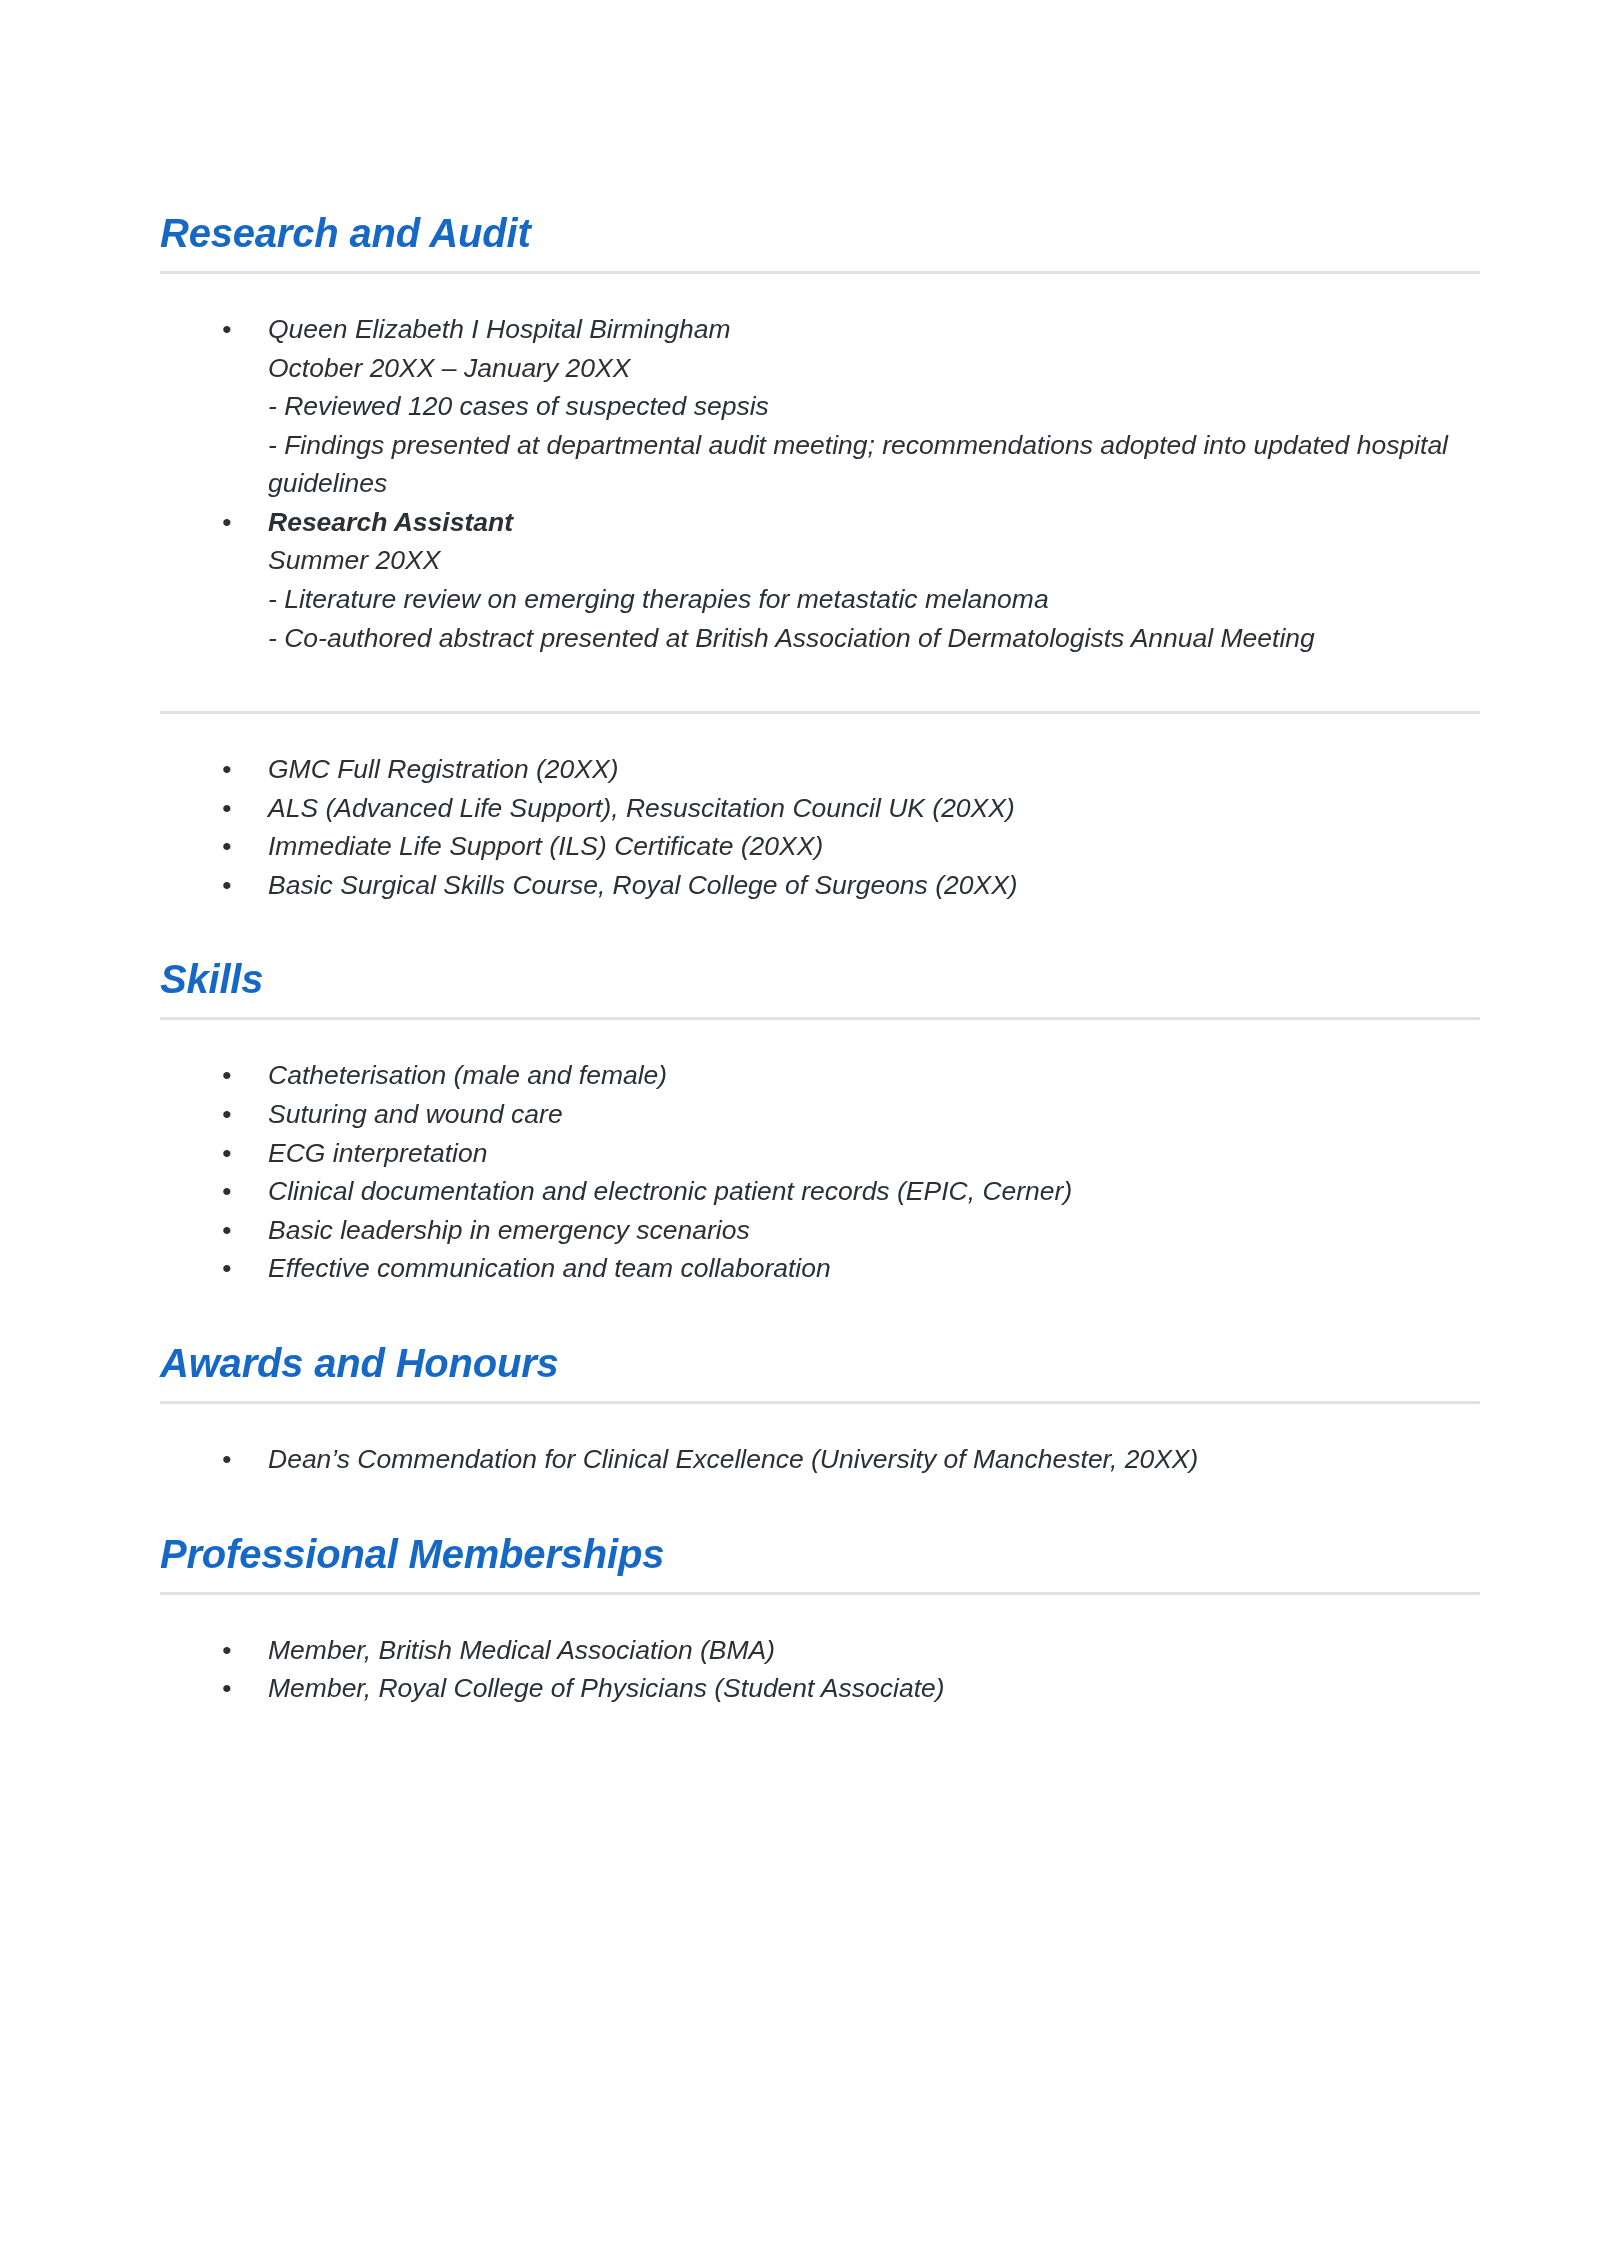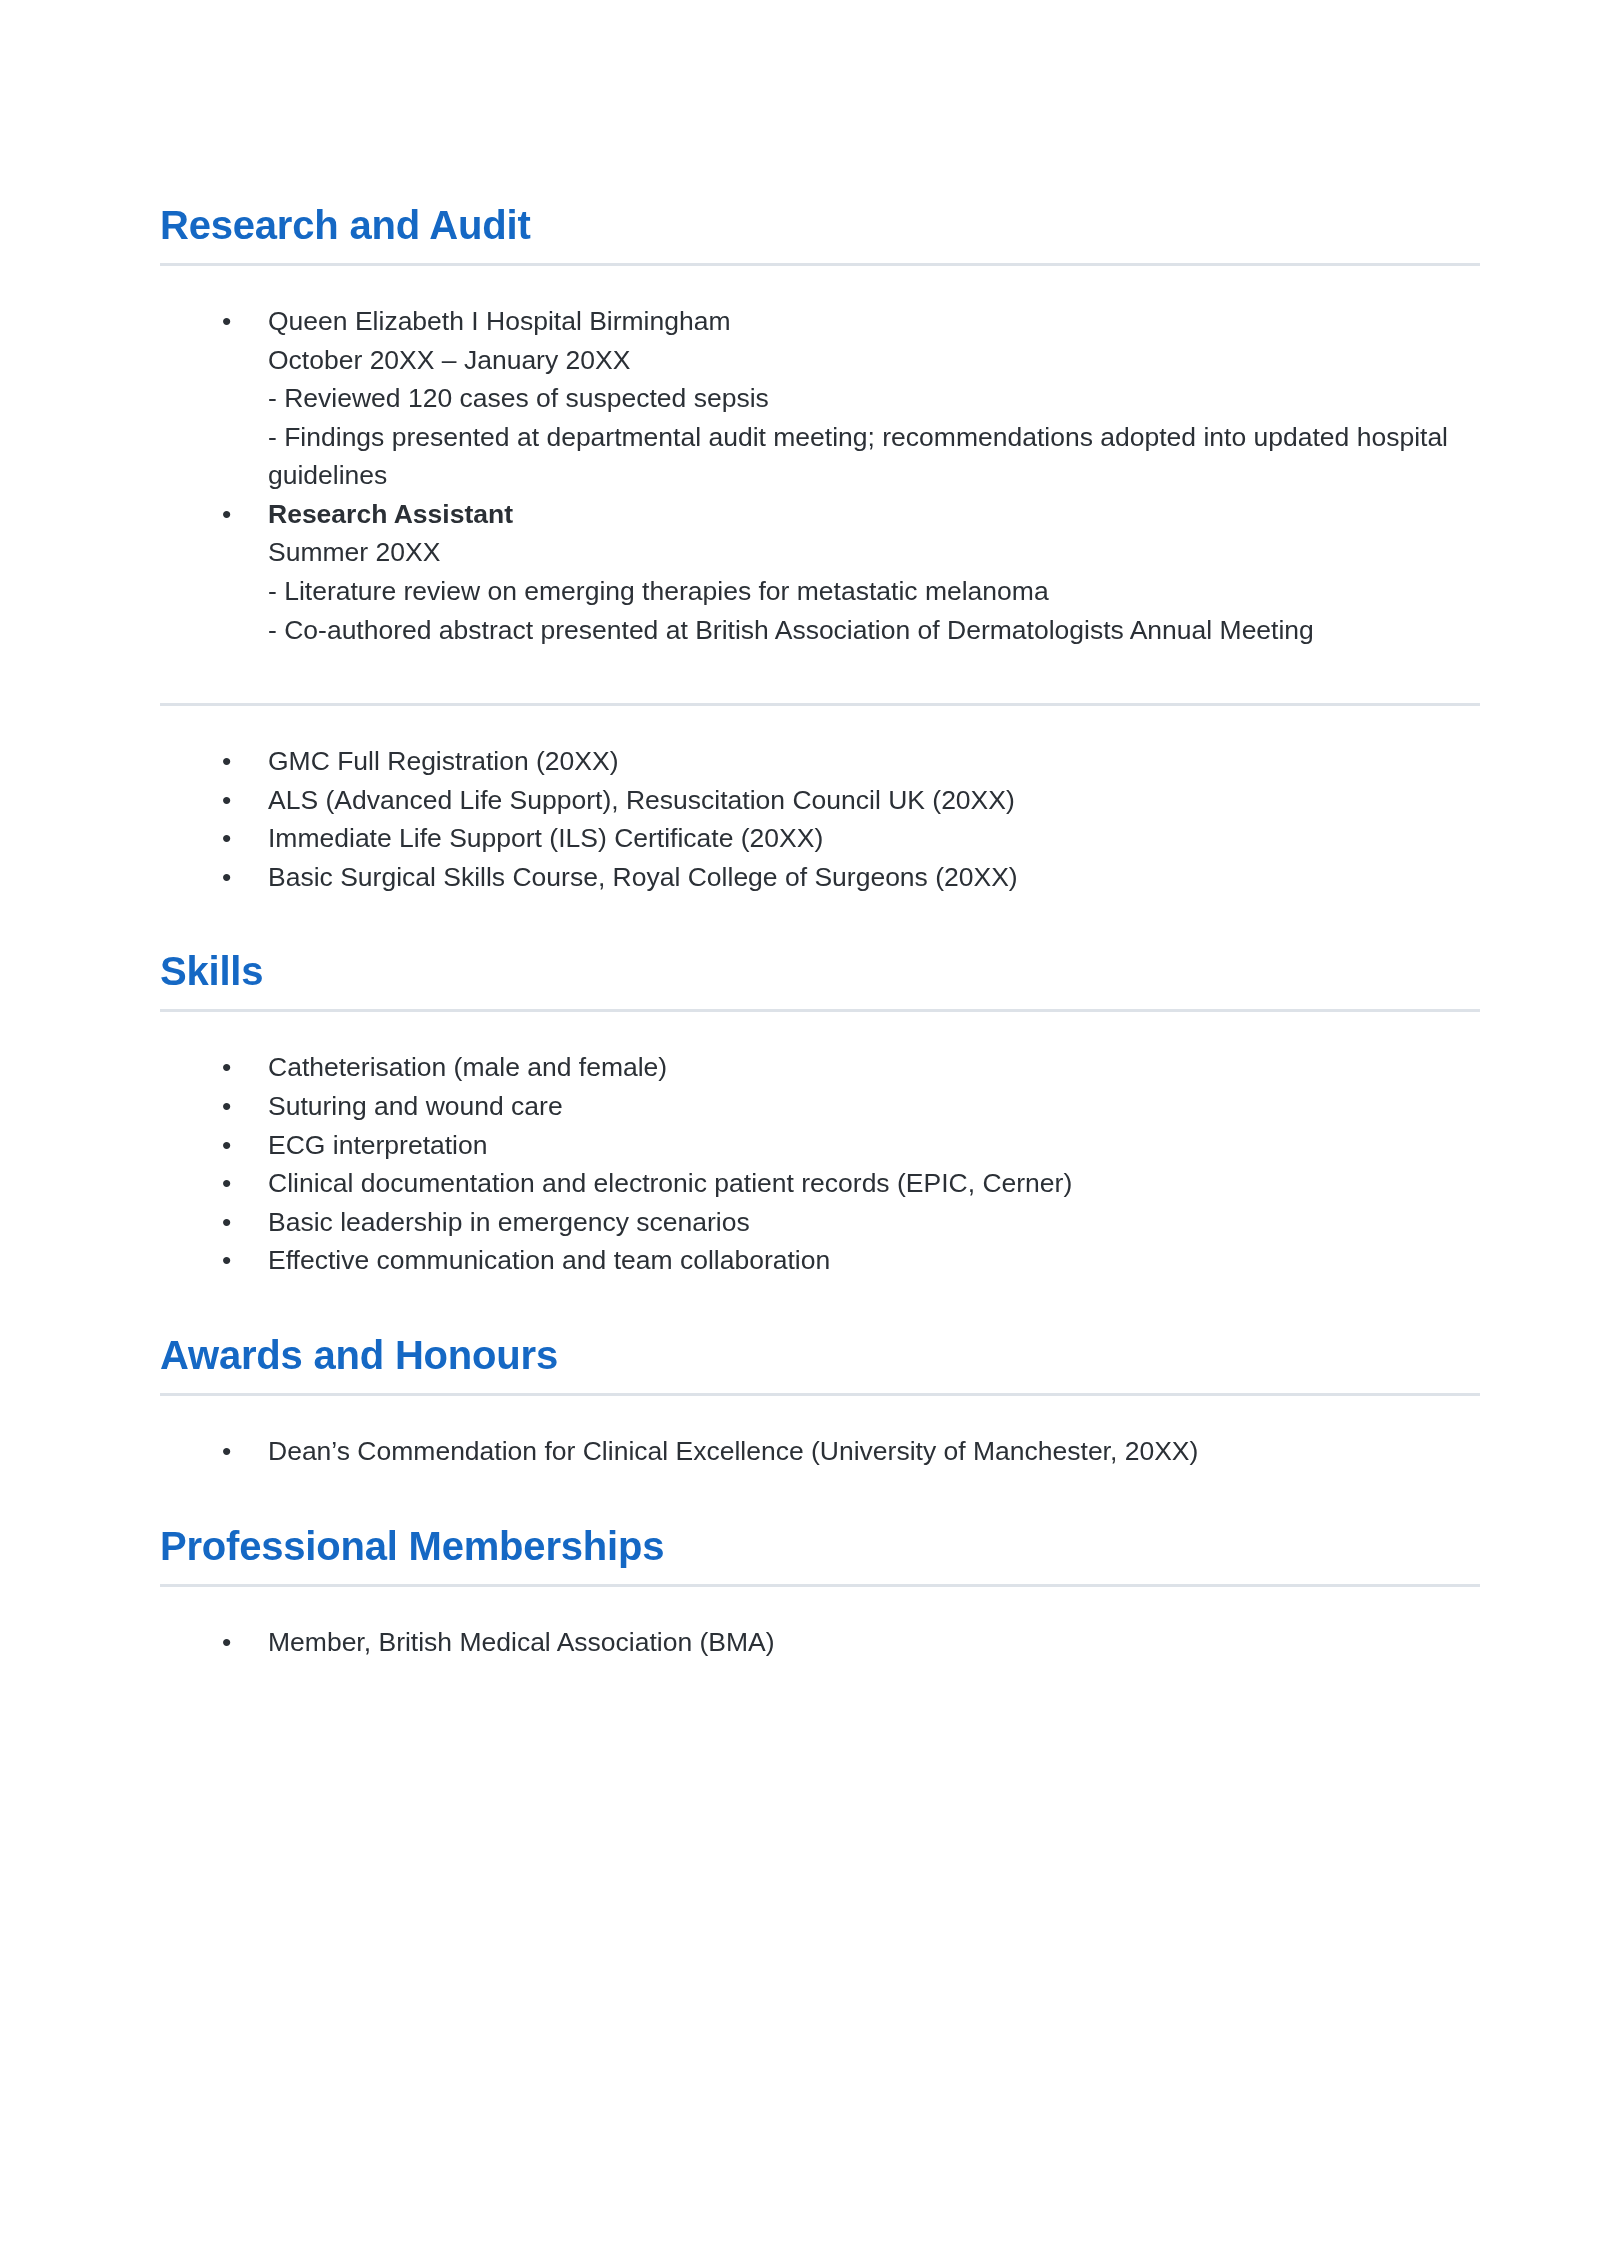--- a/index.html
+++ b/index.html
@@ -28,21 +28,22 @@
 
   .content {
     position: absolute;
     left: 160px;
     top: 200px;
     width: 1320px;
   }
 
   
   .section {
-    margin: 4px 0 0 0;
+    margin: 12px 0 0 0;
+    font-style: italic;
   }
   .section + .section {
     margin-top: 54px;
   }
 
   .section-title {
     font-size: 40px;
     font-weight: bold;
     color: #1568c4;
     letter-spacing: -0.2px;
@@ -173,17 +174,18 @@
         <li class="bullet-item bullet-simple">Dean’s Commendation for Clinical Excellence (University of Manchester, 20XX)</li>
       </ul>
     </div>
 
     <div class="section">
       <h2 class="section-title">Professional Memberships</h2>
       <div class="section-rule"></div>
 
       <ul class="bullets spaced-top">
         <li class="bullet-item bullet-simple">Member, British Medical Association (BMA)</li>
+        <li class="bullet-item bullet-simple">Member, Royal College of Physicians (Student Associate)</li>
       </ul>
     </div>
 
   </div>
 </div>
 
 </body></html>

